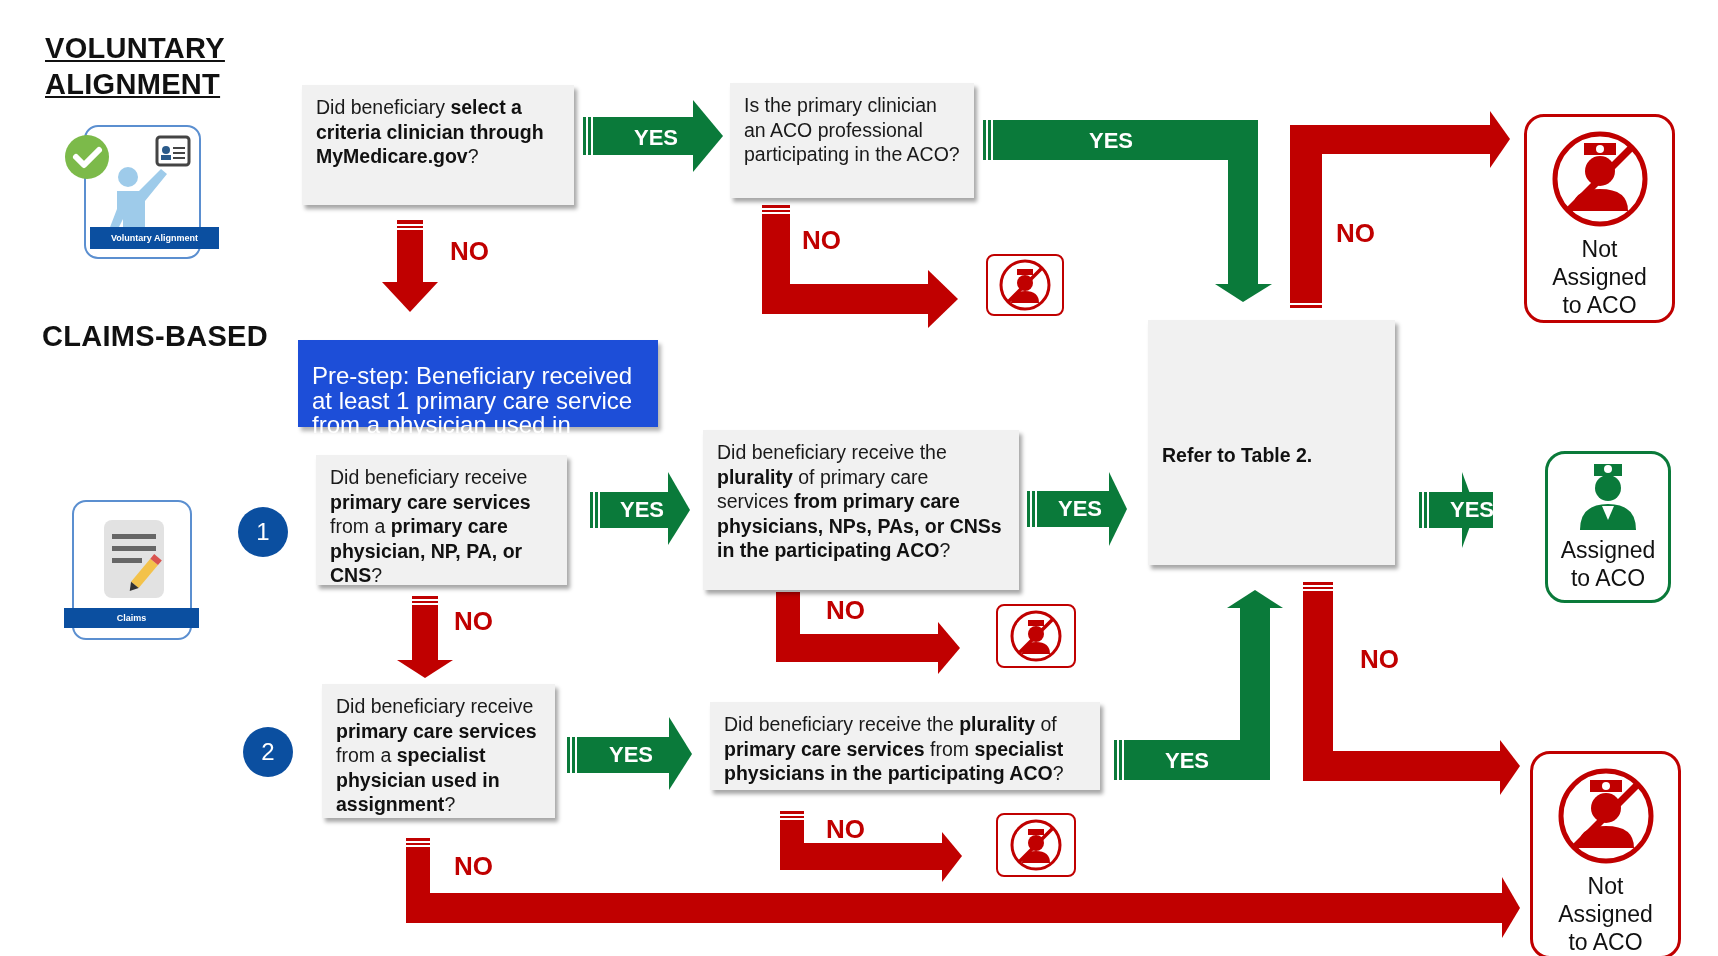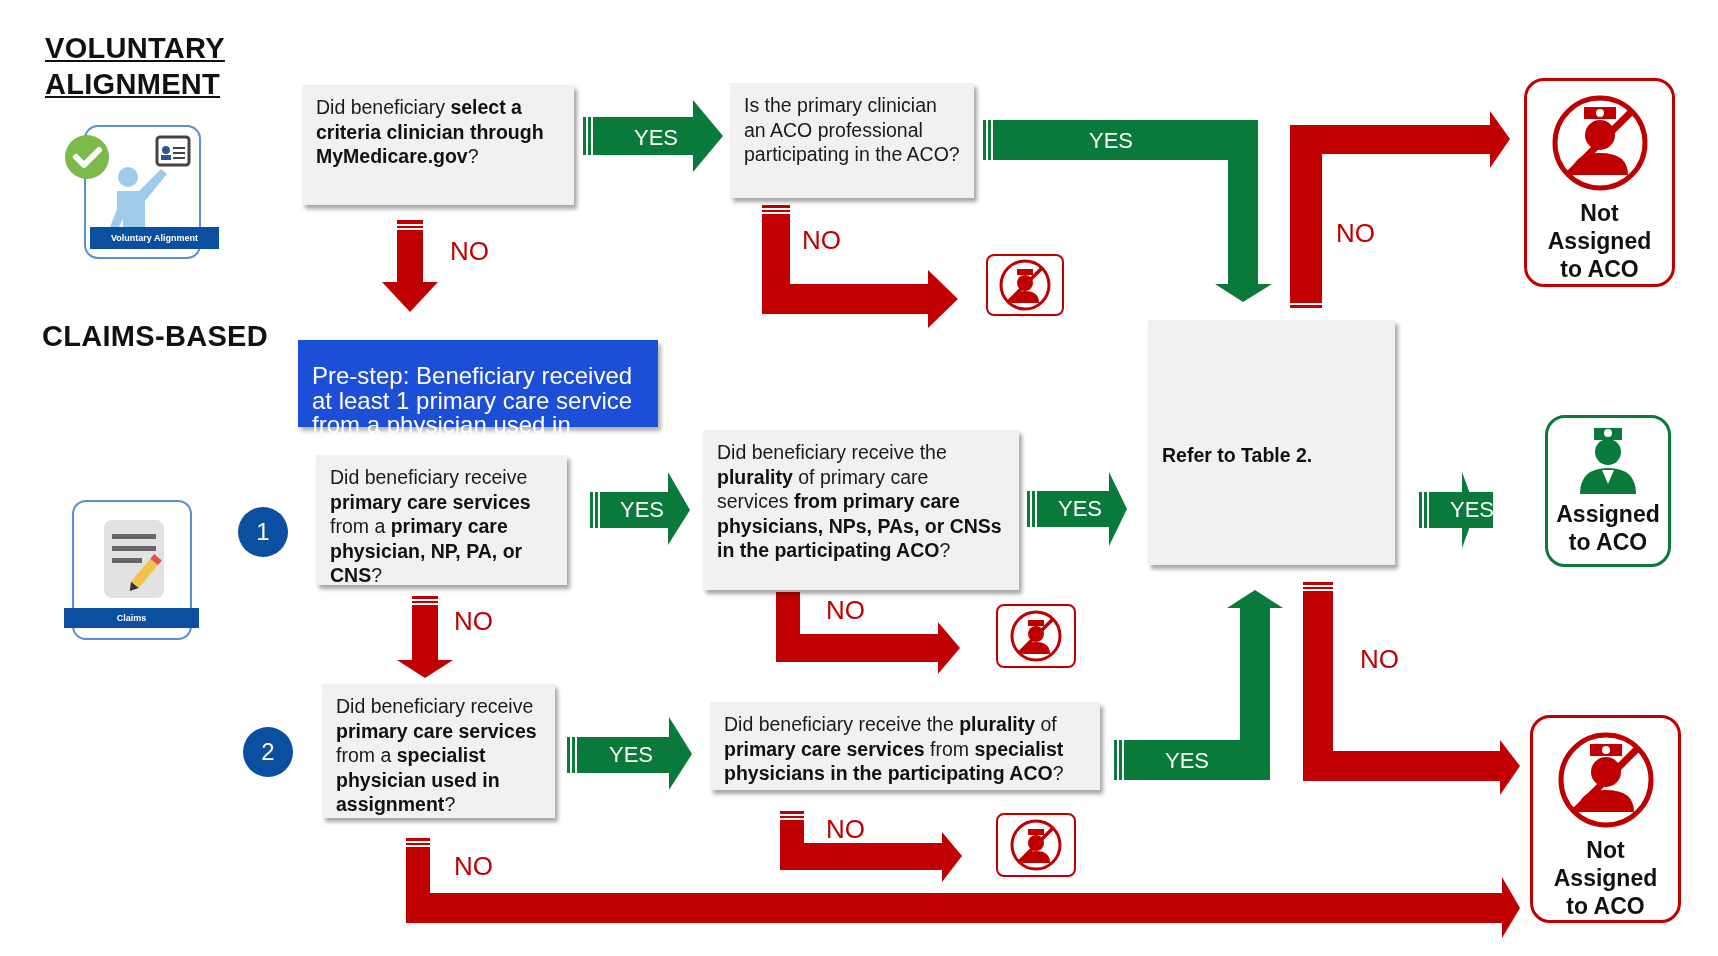--- a/index.html
+++ b/index.html
@@ -2,25 +2,25 @@
 <html><head>
 <meta charset="utf-8">
 <style>
   html, body { margin:0; padding:0; background:#ffffff; }
   body { width:1718px; height:956px; position:relative; overflow:hidden; font-family:"Liberation Sans", sans-serif; color:#111; }
   .abs { position:absolute; }
   .section-title { font-weight:bold; font-size:29px; line-height:36px; color:#111; letter-spacing:0.3px; }
   .qbox { position:absolute; background:#f1f1f1; box-shadow:3px 4px 4px rgba(0,0,0,0.35); font-size:19.5px; line-height:24.5px; color:#1a1a1a; padding:10px 14px; box-sizing:border-box; }
   .qbox b { font-weight:bold; color:#111; }
   .prestep { position:absolute; background:#1d4ed8; color:#fff; font-size:24px; line-height:24.5px; padding:24px 14px; box-sizing:border-box; box-shadow:3px 4px 4px rgba(0,0,0,0.3); }
-  .lbl { position:absolute; font-weight:normal; font-size:26px; }
+  .lbl { position:absolute; font-weight:bold; font-size:26px; }
   .lbl.no { color:#c00000; }
   .lbl.yes { color:#ffffff; font-size:22px; }
   .step-num { position:absolute; width:50px; height:50px; border-radius:50%; background:#0b4fa0; color:#fff; font-size:24px; display:flex; align-items:center; justify-content:center; }
-  .result { position:absolute; border:3px solid; border-radius:20px; box-sizing:border-box; text-align:center; font-weight:bold; font-size:23px; line-height:28px; background:#fff; }
+  .result { position:absolute; border:3px solid; border-radius:20px; box-sizing:border-box; text-align:center; font-weight:normal; font-size:23px; line-height:28px; background:#fff;margin-top:36px; }
   .result.red { border-color:#c00000; }
   .result.green { border-color:#0a7a3a; }
   .small-no { position:absolute; border:2.5px solid #c00000; border-radius:8px; box-sizing:border-box; background:#fff; display:flex; align-items:center; justify-content:center; }
   .banner { position:absolute; background:#0b4fa0; color:#fff; font-weight:bold; font-size:9px; text-align:center; }
   svg.layer { position:absolute; left:0; top:0; }
 </style>
 </head>
 <body>
 
 <svg class="layer" width="1718" height="956">

